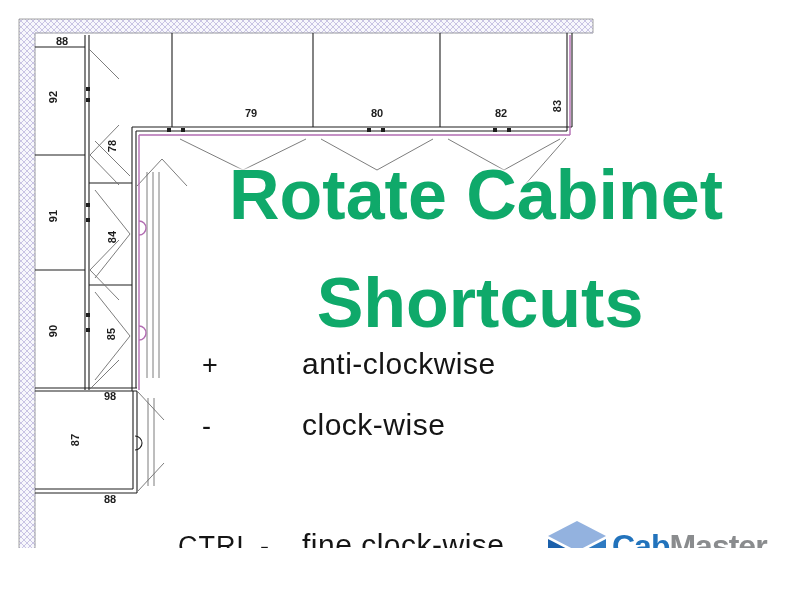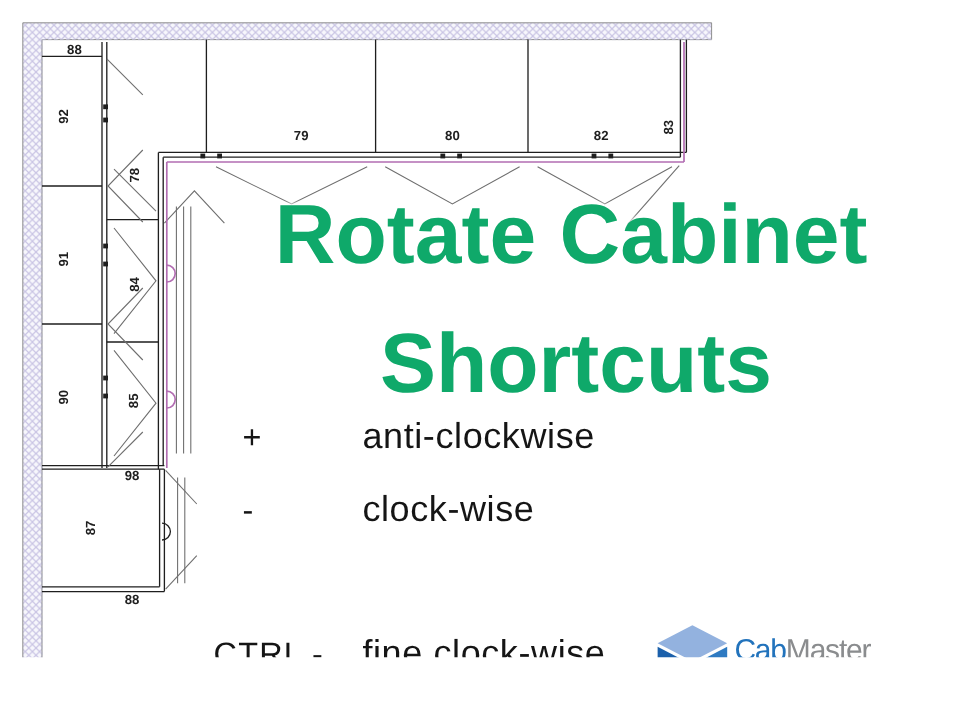--- a/index.html
+++ b/index.html
@@ -8,21 +8,21 @@
   #plan{position:absolute;left:0;top:0;}
   .cad-label{font-family:"Liberation Sans", sans-serif;font-size:11px;font-weight:700;fill:#1e1e1e;}
   .title-line{position:absolute;left:156px;width:640px;text-align:center;
       font-weight:700;font-size:70px;line-height:70px;letter-spacing:0px;color:#0FA96A;
       text-shadow:0 0 4px #ffffff,0 0 5px #ffffff;white-space:nowrap;}
   .shortcut-row{position:absolute;left:178px;white-space:nowrap;color:#151515;font-weight:400;}
   .key{display:inline-block;width:124px;font-size:27px;letter-spacing:1px;}
   .key.pad{padding-left:24px;width:100px;}
   .action{font-size:30px;letter-spacing:0.5px;}
   #logo{position:absolute;left:546px;top:516px;width:250px;height:75px;}
-  #logo-text{position:absolute;left:66px;top:12px;font-size:25px;font-weight:400;
+  #logo-text{position:absolute;left:66px;top:12px;font-size:32px;font-weight:700;
       letter-spacing:-1px;white-space:nowrap;}
   #logo-text .p1{color:#2273BC;}
   #logo-text .p2{color:#8A8C8E;}
   #logo-bar{position:absolute;left:82px;top:42px;width:159px;height:15px;background:#1B69B4;
       color:#ffffff;font-size:16px;font-weight:700;line-height:15px;text-align:left;
       padding-right:8px;box-sizing:border-box;letter-spacing:0.5px;}
   #logo-cube{position:absolute;left:0px;top:4px;}
 </style>
 </head>
 <body>

